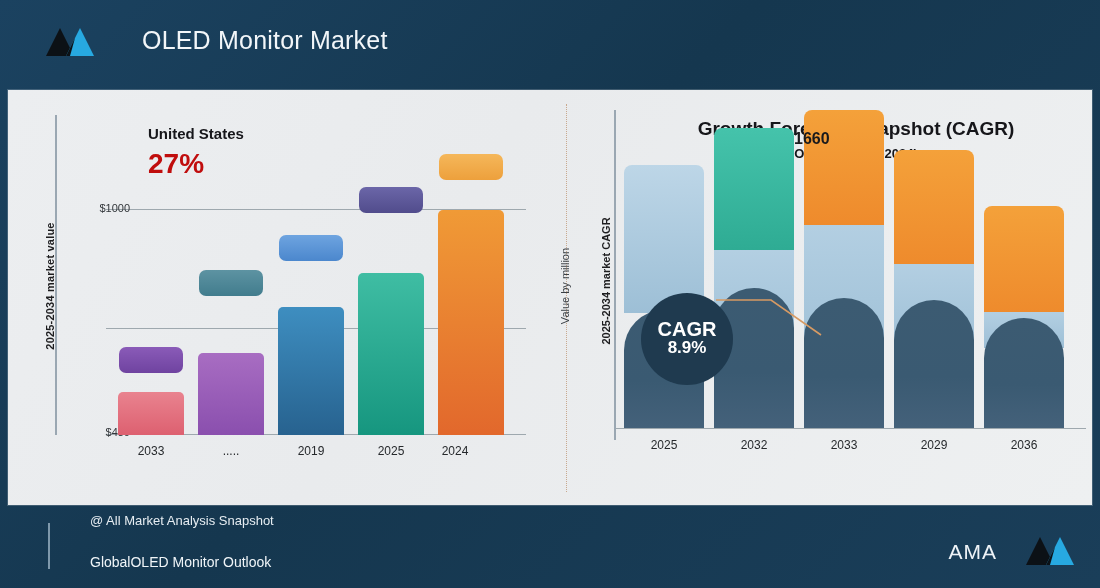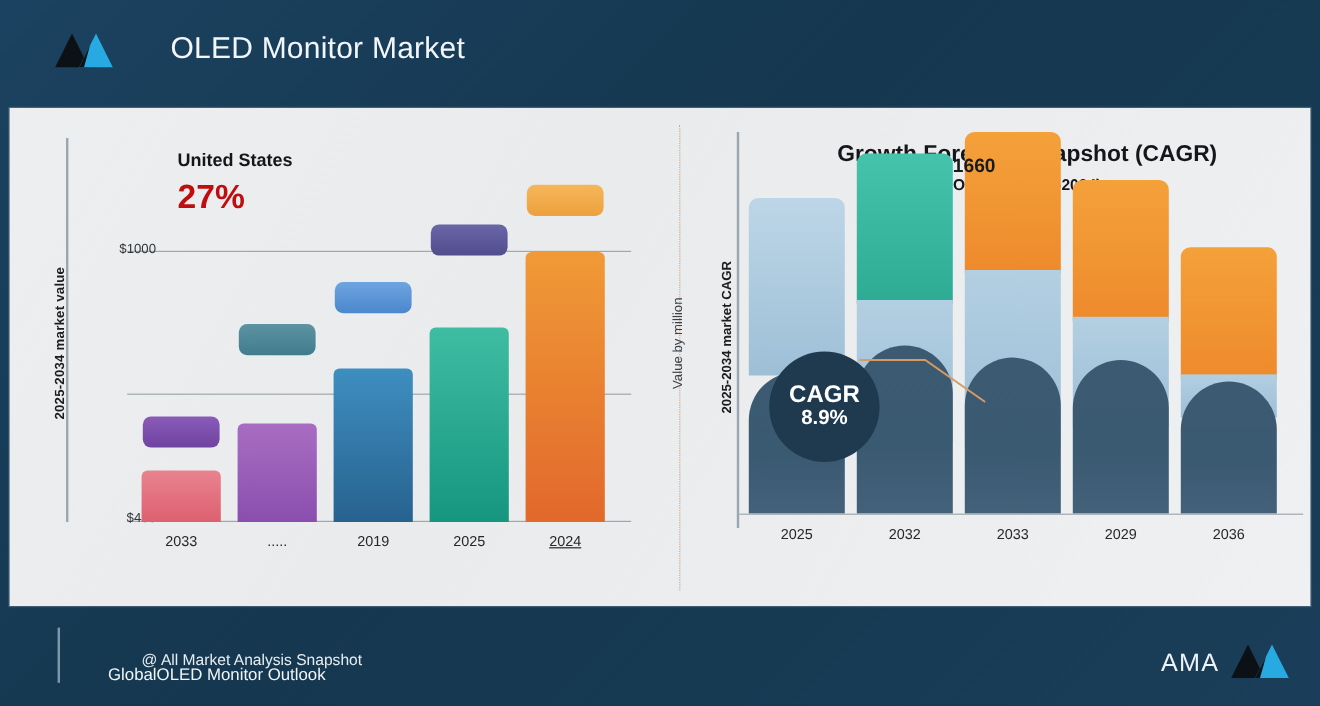--- a/index.html
+++ b/index.html
@@ -264,37 +264,36 @@
   
   .footer { position: absolute; left: 0; top: 505px; width: 1100px; height: 83px; }
   .footer-rule {
     position: absolute;
     left: 48px; top: 18px;
     width: 2px; height: 46px;
     background: #7e98ab;
   }
   .footer-l1 {
     position: absolute;
-    left: 90px; top: 37px;
+    left: 90px; top: 8px;
     font-size: 13px;
     color: #e6edf2;
-    margin-left: 28px;
   }
   .footer-l2 {
     position: absolute;
     left: 90px; top: 49px;
     font-size: 14px;
     color: #f0f5f8;
   }
   .footer-brand {
     position: absolute;
     right: 24px; top: 28px;
     display: flex;
     align-items: center;
-    gap: 8px;
+    gap: 27px;
   }
   .footer-brand-text {
     font-size: 21px;
     color: #eef3f7;
     letter-spacing: 1px;
   }
 </style>
 </head>
 <body>
 
@@ -356,21 +355,21 @@
           <div class="bar-cap" style="top:39px;background:linear-gradient(180deg,#f5b košt,#eda03c);background:linear-gradient(180deg,#f5b75a,#eda03c);"></div>
           <div class="bar-body" style="height:225px;background:linear-gradient(180deg,#f09a36,#e2682c);"></div>
         </div>
       </div>
 
       <div class="xlabels-left">
         <div class="xlab" style="left:12px;">2033</div>
         <div class="xlab" style="left:92px;">.....</div>
         <div class="xlab" style="left:172px;">2019</div>
         <div class="xlab" style="left:252px;">2025</div>
-        <div class="xlab" style="left:332px;text-decoration:underline;">2024</div>
+        <div class="xlab" style="left:316px;">2024</div>
       </div>
 
       <div class="vlabel-mid">Value by million</div>
     </div>
 
     <div class="chart-right">
 
       <div class="ylabel-right">2025-2034 market CAGR</div>
       <div class="axis-y-right"></div>
 

